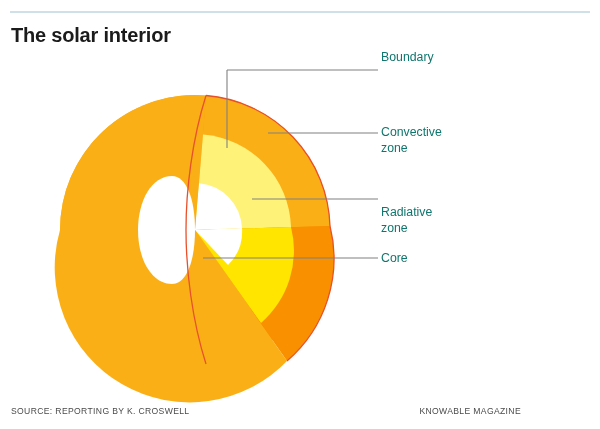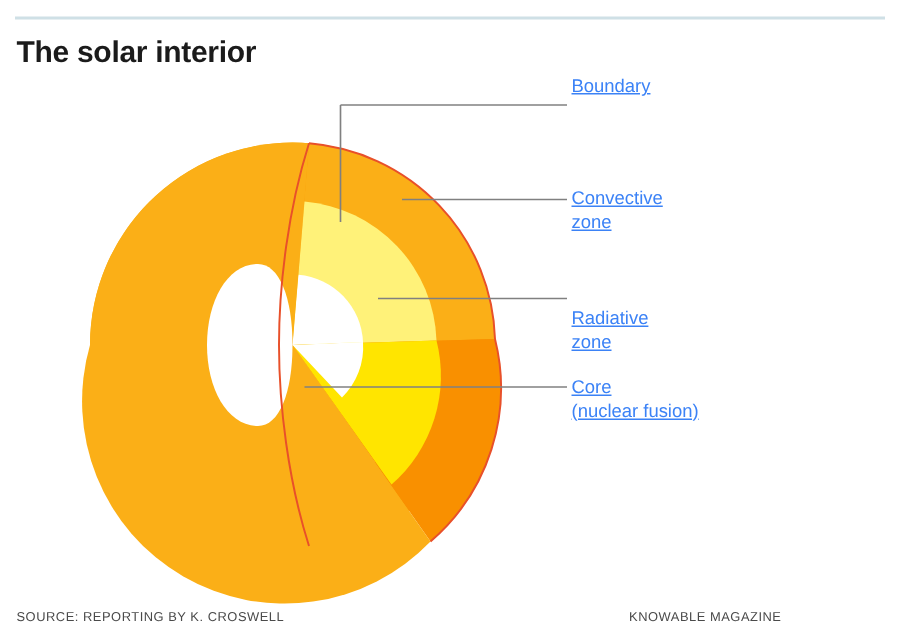--- a/index.html
+++ b/index.html
@@ -46,24 +46,23 @@
     position: absolute;
     left: 0;
     top: 0;
     width: 600px;
     height: 429px;
   }
   
   .callout {
     position: absolute;
     font-size: 12.3px;
-    color: #3b82f6;
+    color: #0f766e;
     line-height: 15.5px;
     white-space: nowrap;
-    text-decoration: underline;
   }
   #label-boundary  { left: 381px; top: 50px; }
   #label-convective{ left: 381px; top: 113px; margin-top: 12px; }
   #label-radiative { left: 381px; top: 177px; margin-top: 28px; }
   #label-core      { left: 381px; top: 251px; }
   .callout .l2 { display: block; }
 
   
   .footer-text {
     position: absolute;
@@ -162,19 +161,18 @@
     <span class="l2">zone</span>
   </div>
 
   <div class="callout" id="label-radiative">
     <span class="l1">Radiative</span>
     <span class="l2">zone</span>
   </div>
 
   <div class="callout" id="label-core">
     <span class="l1">Core</span>
-    <span class="l2">(nuclear fusion)</span>
   </div>
 
   <div class="footer-text" id="source-credit">SOURCE: REPORTING BY K. CROSWELL</div>
   <div class="footer-text" id="publisher-credit">KNOWABLE MAGAZINE</div>
 
 </div>
 
 </body></html>

